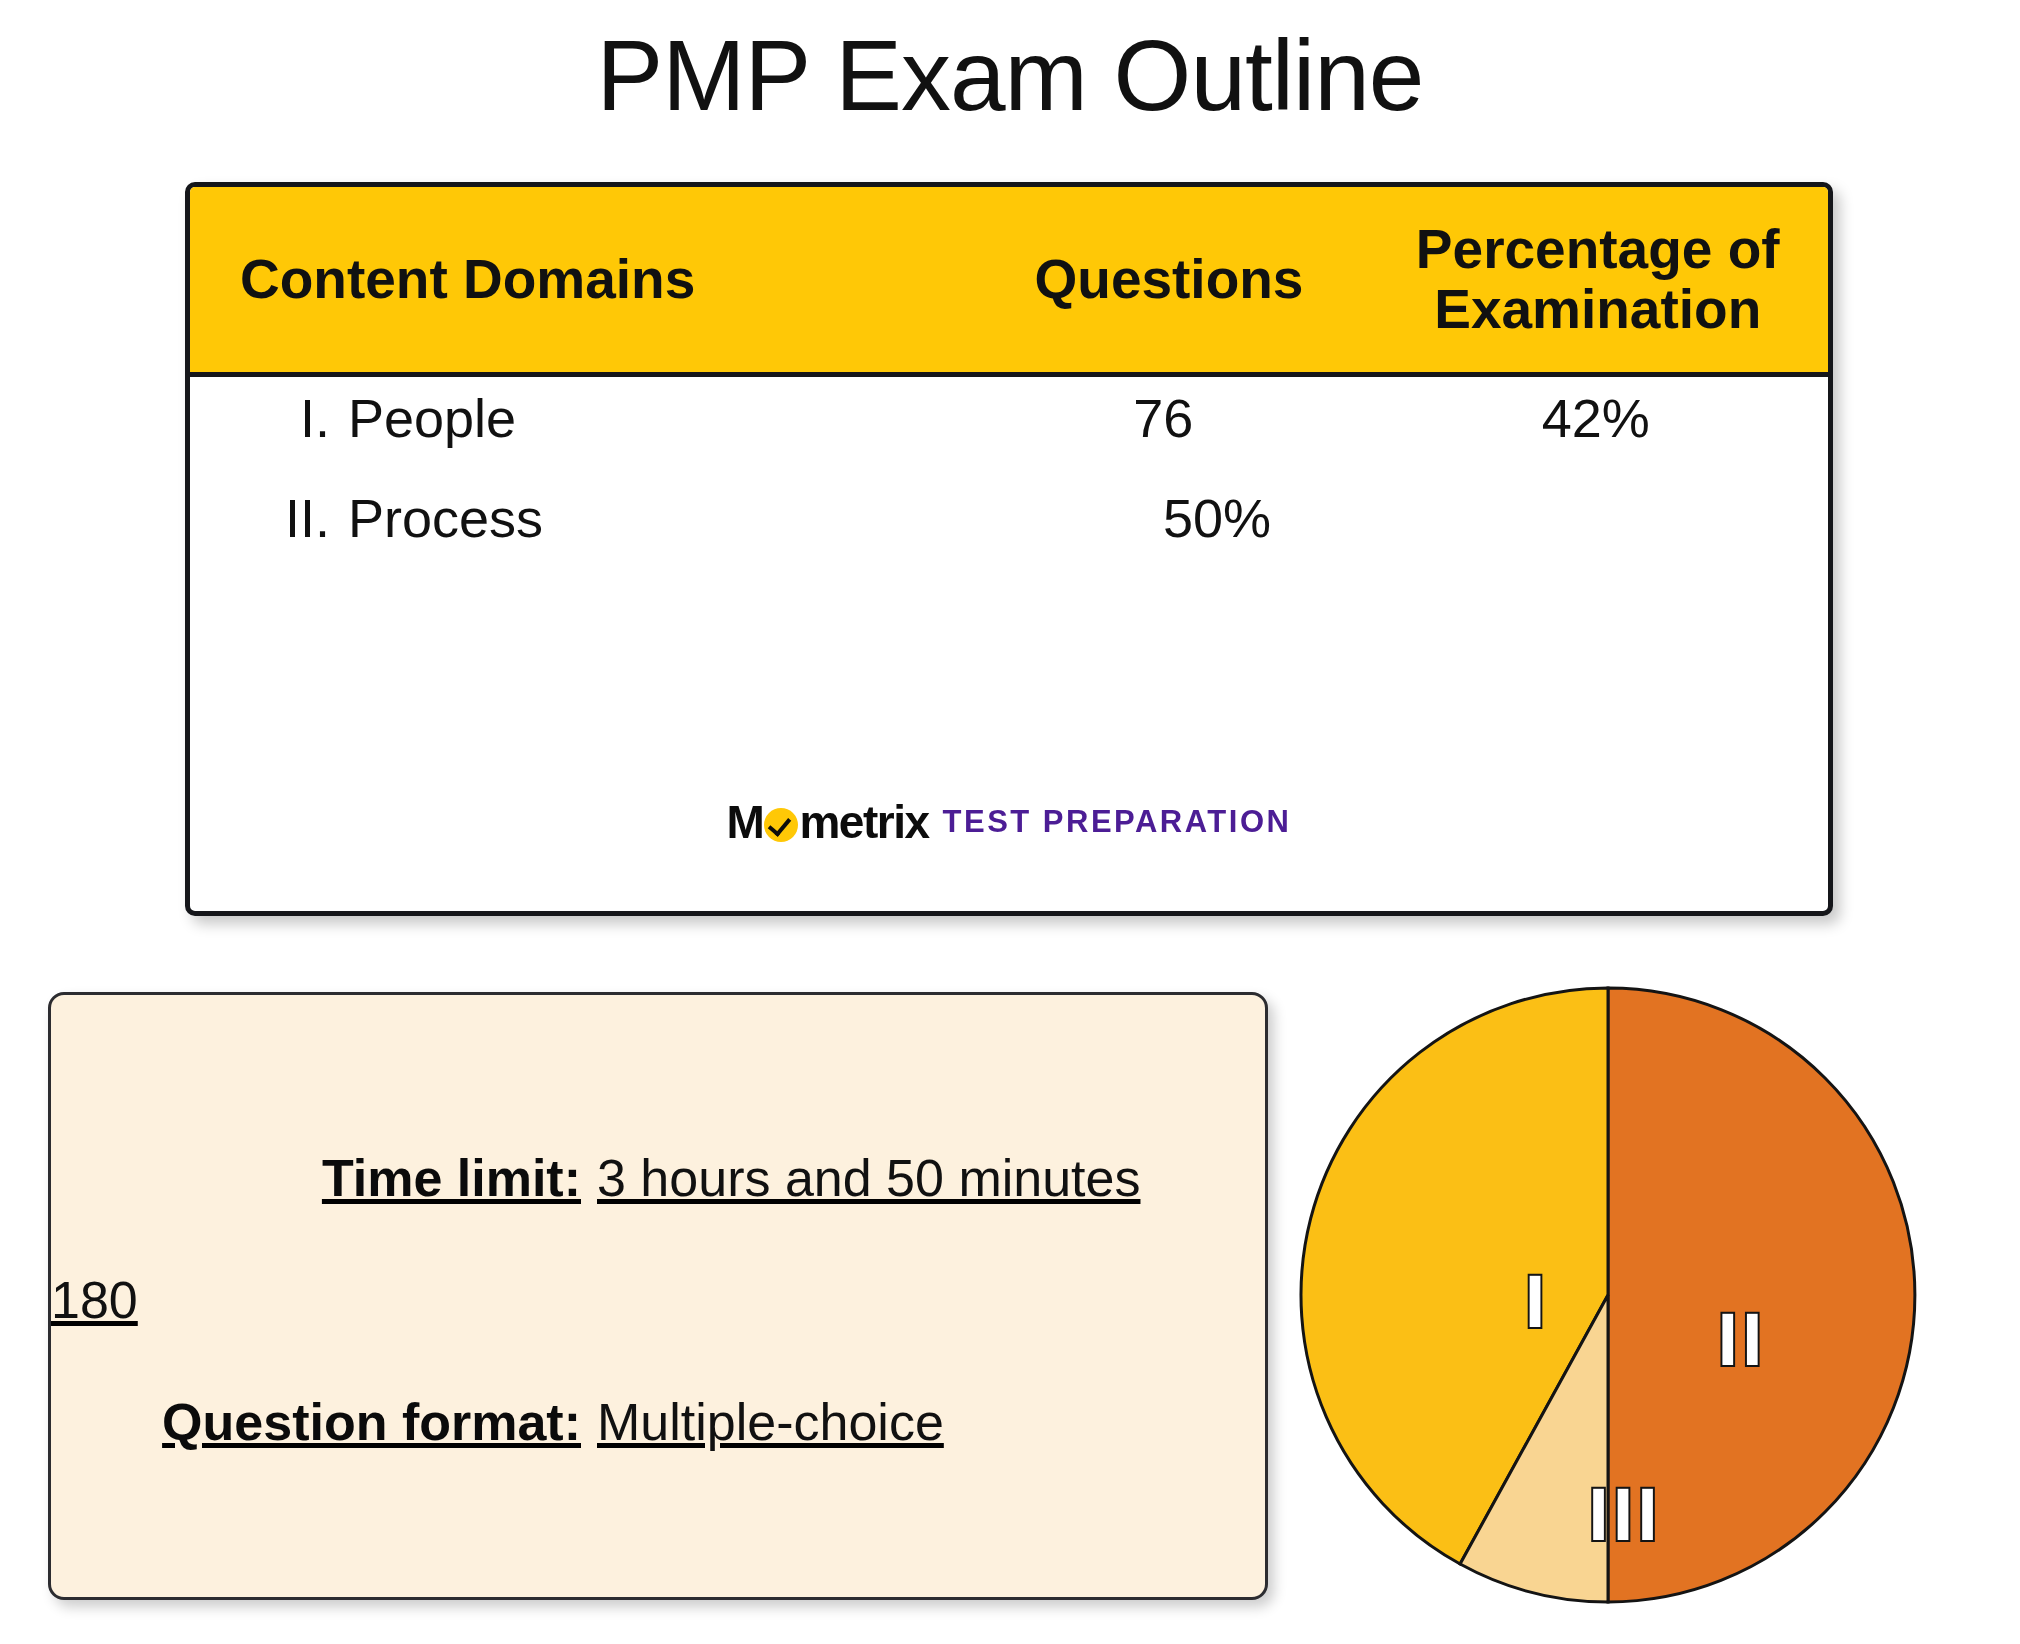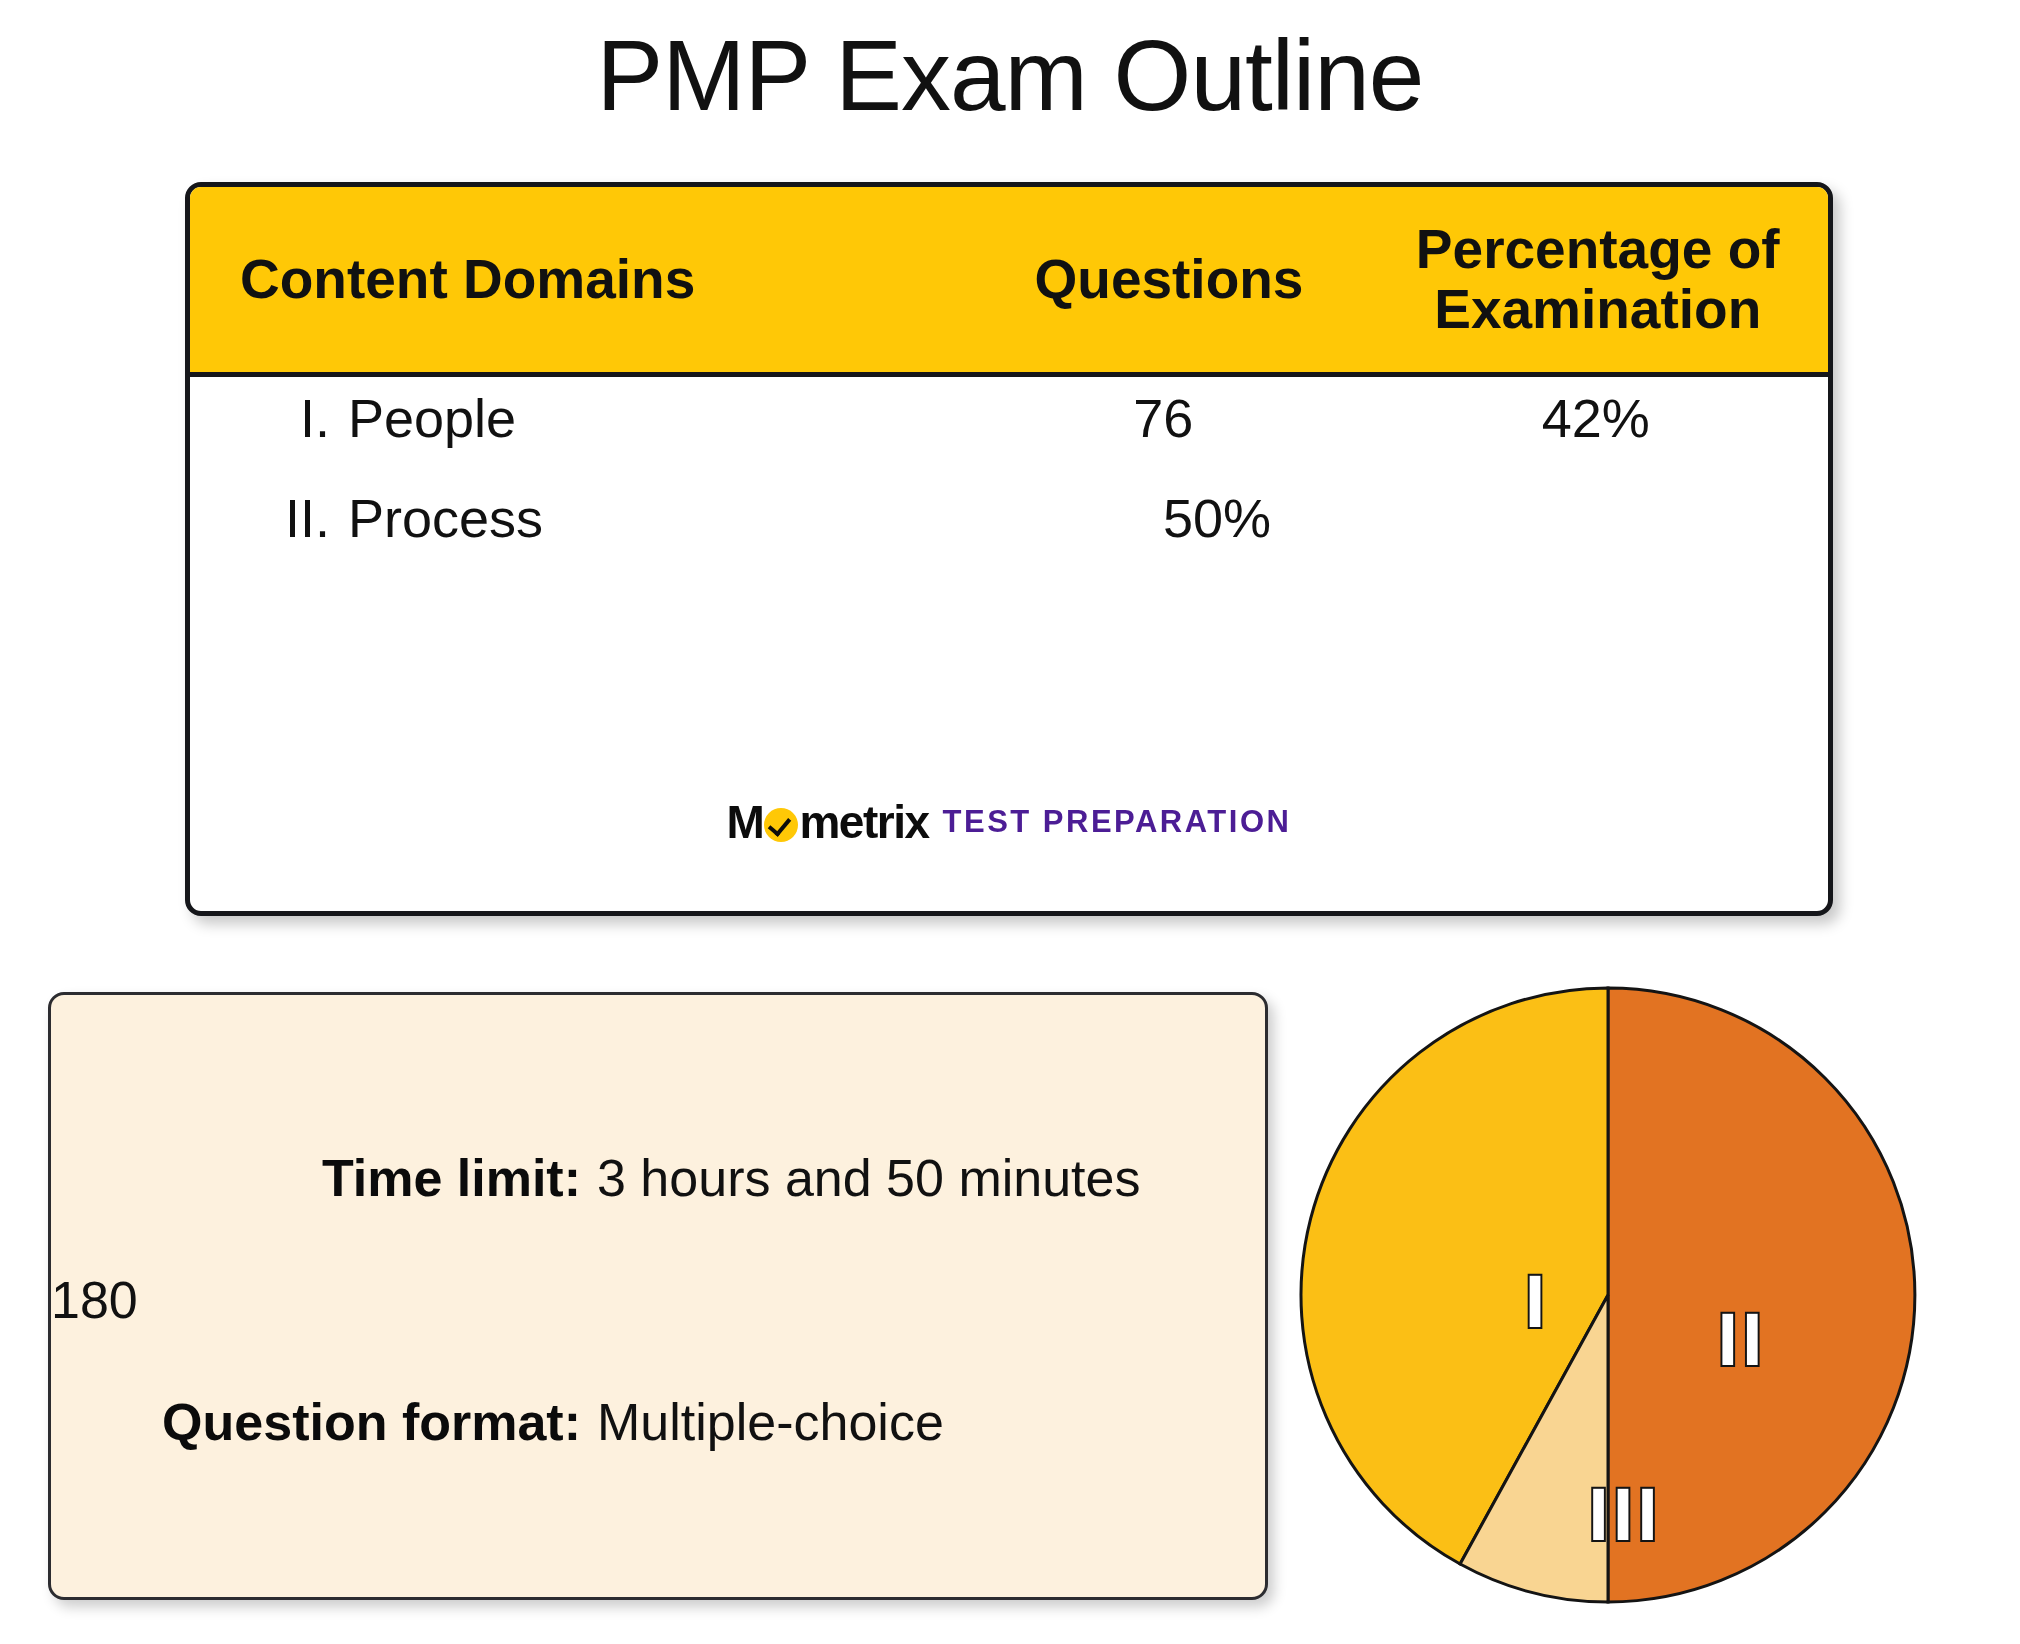--- a/index.html
+++ b/index.html
@@ -32,21 +32,21 @@
 
   
   #table-card {
     position: absolute;
     left: 185px;
     top: 182px;
     width: 1648px;
     height: 734px;
     box-sizing: border-box;
     border: 5px solid #15161a;
-    border-radius: 16px;
+    border-radius: 10px;
     background: #ffffff;
     box-shadow: 7px 8px 14px rgba(0,0,0,0.22);
     overflow: hidden;
   }
   #table-header-row {
     display: flex;
     background: #FFC806;
     border-bottom: 5px solid #15161a;
     height: 190px;
     box-sizing: border-box;
@@ -146,20 +146,21 @@
     height: 608px;
     box-sizing: border-box;
     border: 3px solid #2c2c30;
     border-radius: 16px;
     background: #FDF1DE;
     box-shadow: 6px 7px 13px rgba(0,0,0,0.20);
     display: flex;
     flex-direction: column;
     justify-content: center;
     padding: 8px 62px 0 0;
+    text-decoration: underline;
   }
   .info-row {
     display: flex;
     align-items: baseline;
     justify-content: flex-start;
     margin: 31px 0;
   }
   .info-label {
     font-size: 52px;
     font-weight: 700;

